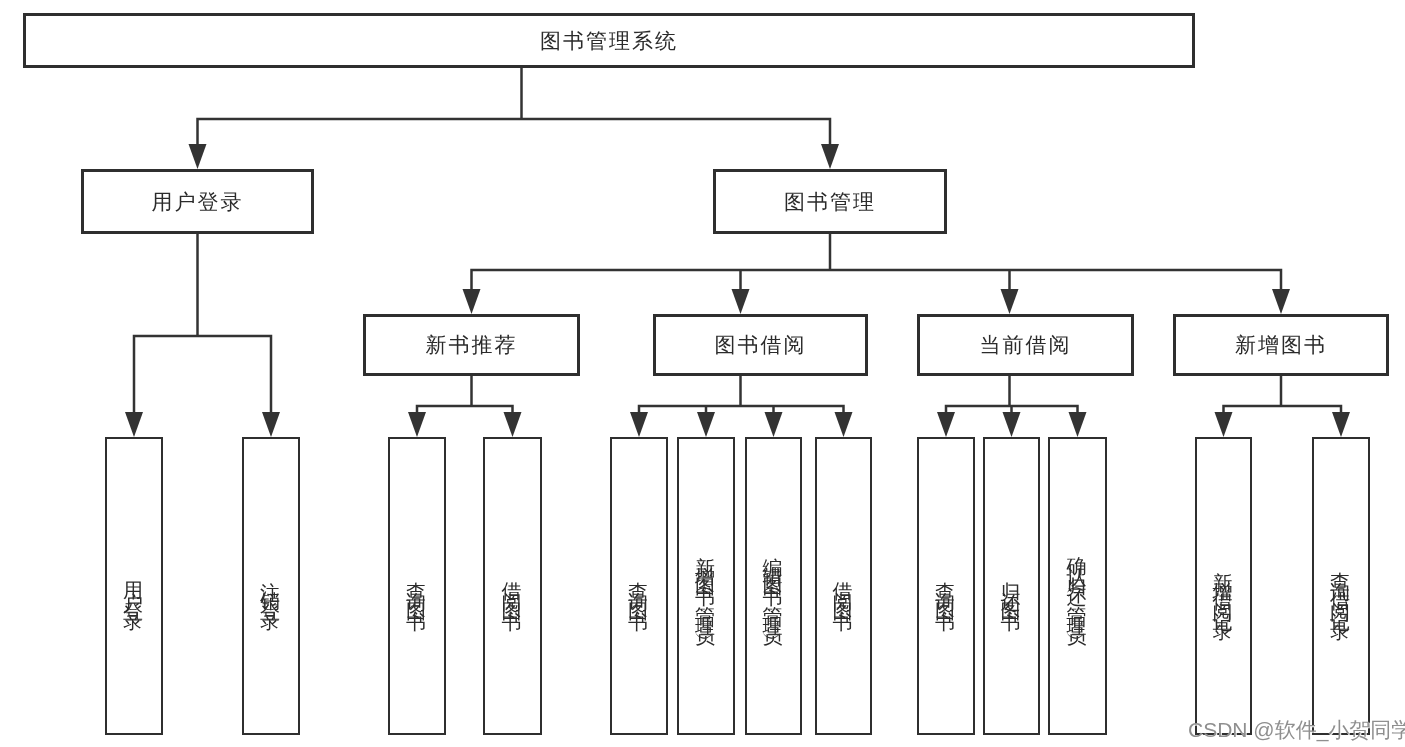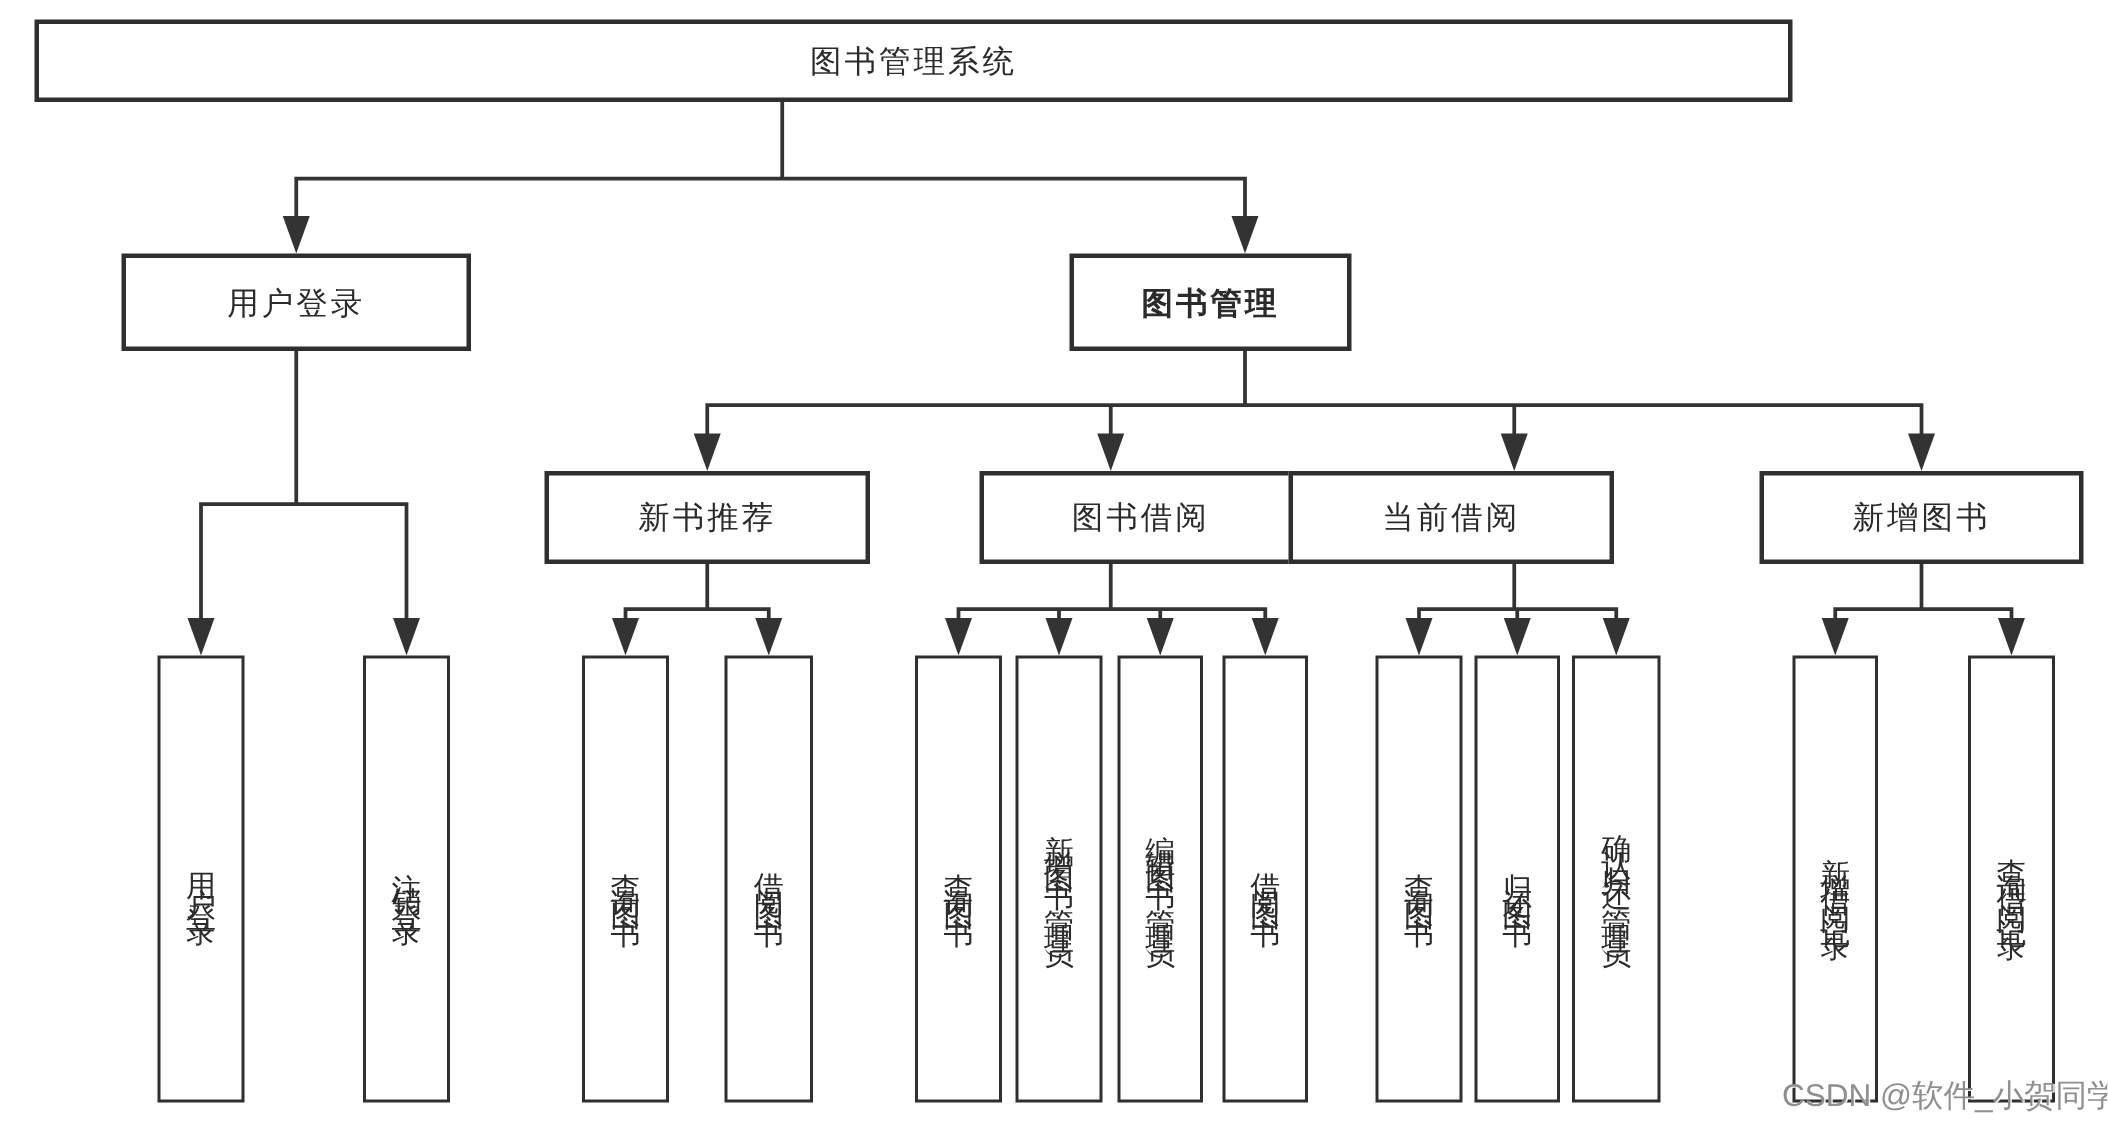--- a/index.html
+++ b/index.html
@@ -113,25 +113,25 @@
       <polygon points="1002.5,412 1020.5,412 1011.5,437"></polygon>
       <polygon points="1068.5,412 1086.5,412 1077.5,437"></polygon>
       <polygon points="1214.5,412 1232.5,412 1223.5,437"></polygon>
       <polygon points="1332,412 1350,412 1341,437"></polygon>
     </g>
   </svg>
 
   <div class="node" style="left:23px; top:13px; width:1172px; height:55px;">图书管理系统</div>
 
   <div class="node" style="left:81px; top:169px; width:233px; height:65px;">用户登录</div>
-  <div class="node" style="left:713px; top:169px; width:188px; height:65px;font-weight:bold;">图书管理</div>
+  <div class="node" style="left:713px; top:169px; width:234px; height:65px;">图书管理</div>
 
   <div class="node" style="left:363px; top:314px; width:217px; height:62px;">新书推荐</div>
   <div class="node" style="left:633px; top:314px; width:215px; height:62px;margin-left:20px;">图书借阅</div>
-  <div class="node" style="left:859px; top:314px; width:217px; height:62px;">当前借阅</div>
+  <div class="node" style="left:917px; top:314px; width:217px; height:62px;">当前借阅</div>
   <div class="node" style="left:1173px; top:314px; width:216px; height:62px;">新增图书</div>
 
   <div class="vnode" style="left:105px; top:437px; width:58px; height:298px;">用户登录</div>
   <div class="vnode" style="left:242px; top:437px; width:58px; height:298px;">注销登录</div>
 
   <div class="vnode" style="left:388px; top:437px; width:58px; height:298px;">查询图书</div>
   <div class="vnode" style="left:483px; top:437px; width:59px; height:298px;">借阅图书</div>
 
   <div class="vnode" style="left:610px; top:437px; width:58px; height:298px;">查询图书</div>
   <div class="vnode" style="left:677px; top:437px; width:58px; height:298px;">新增图书（管理员）</div>

